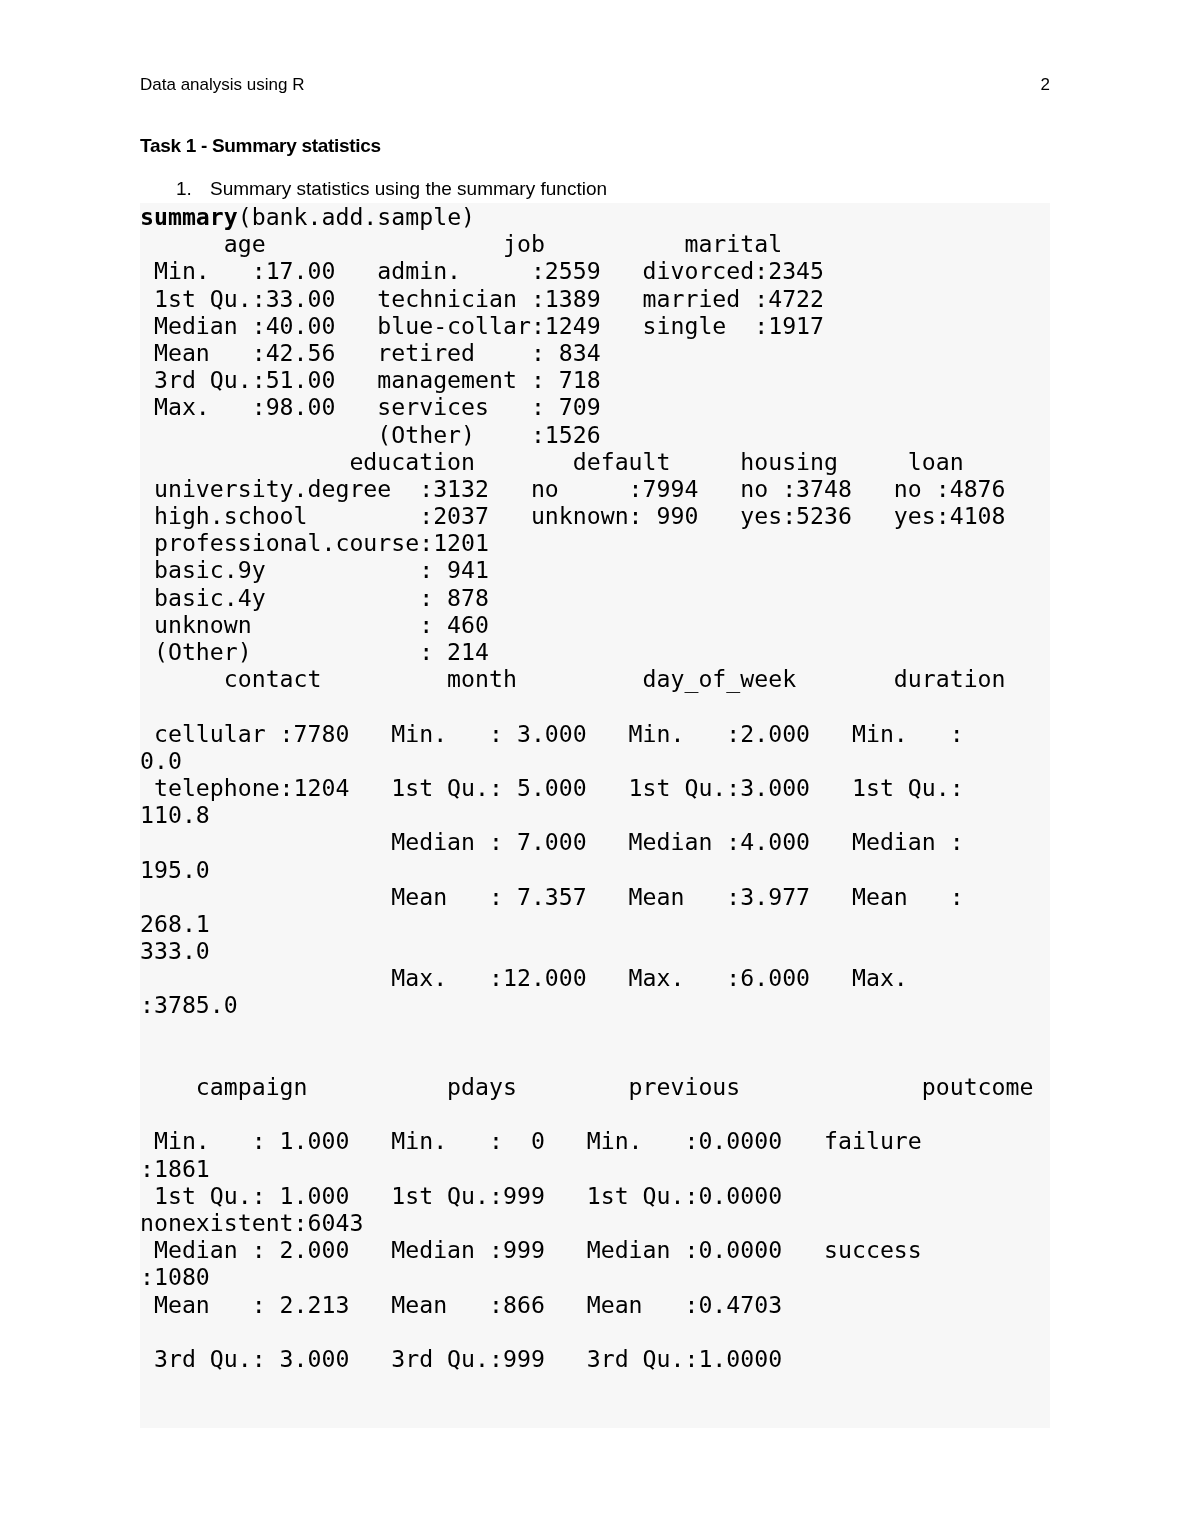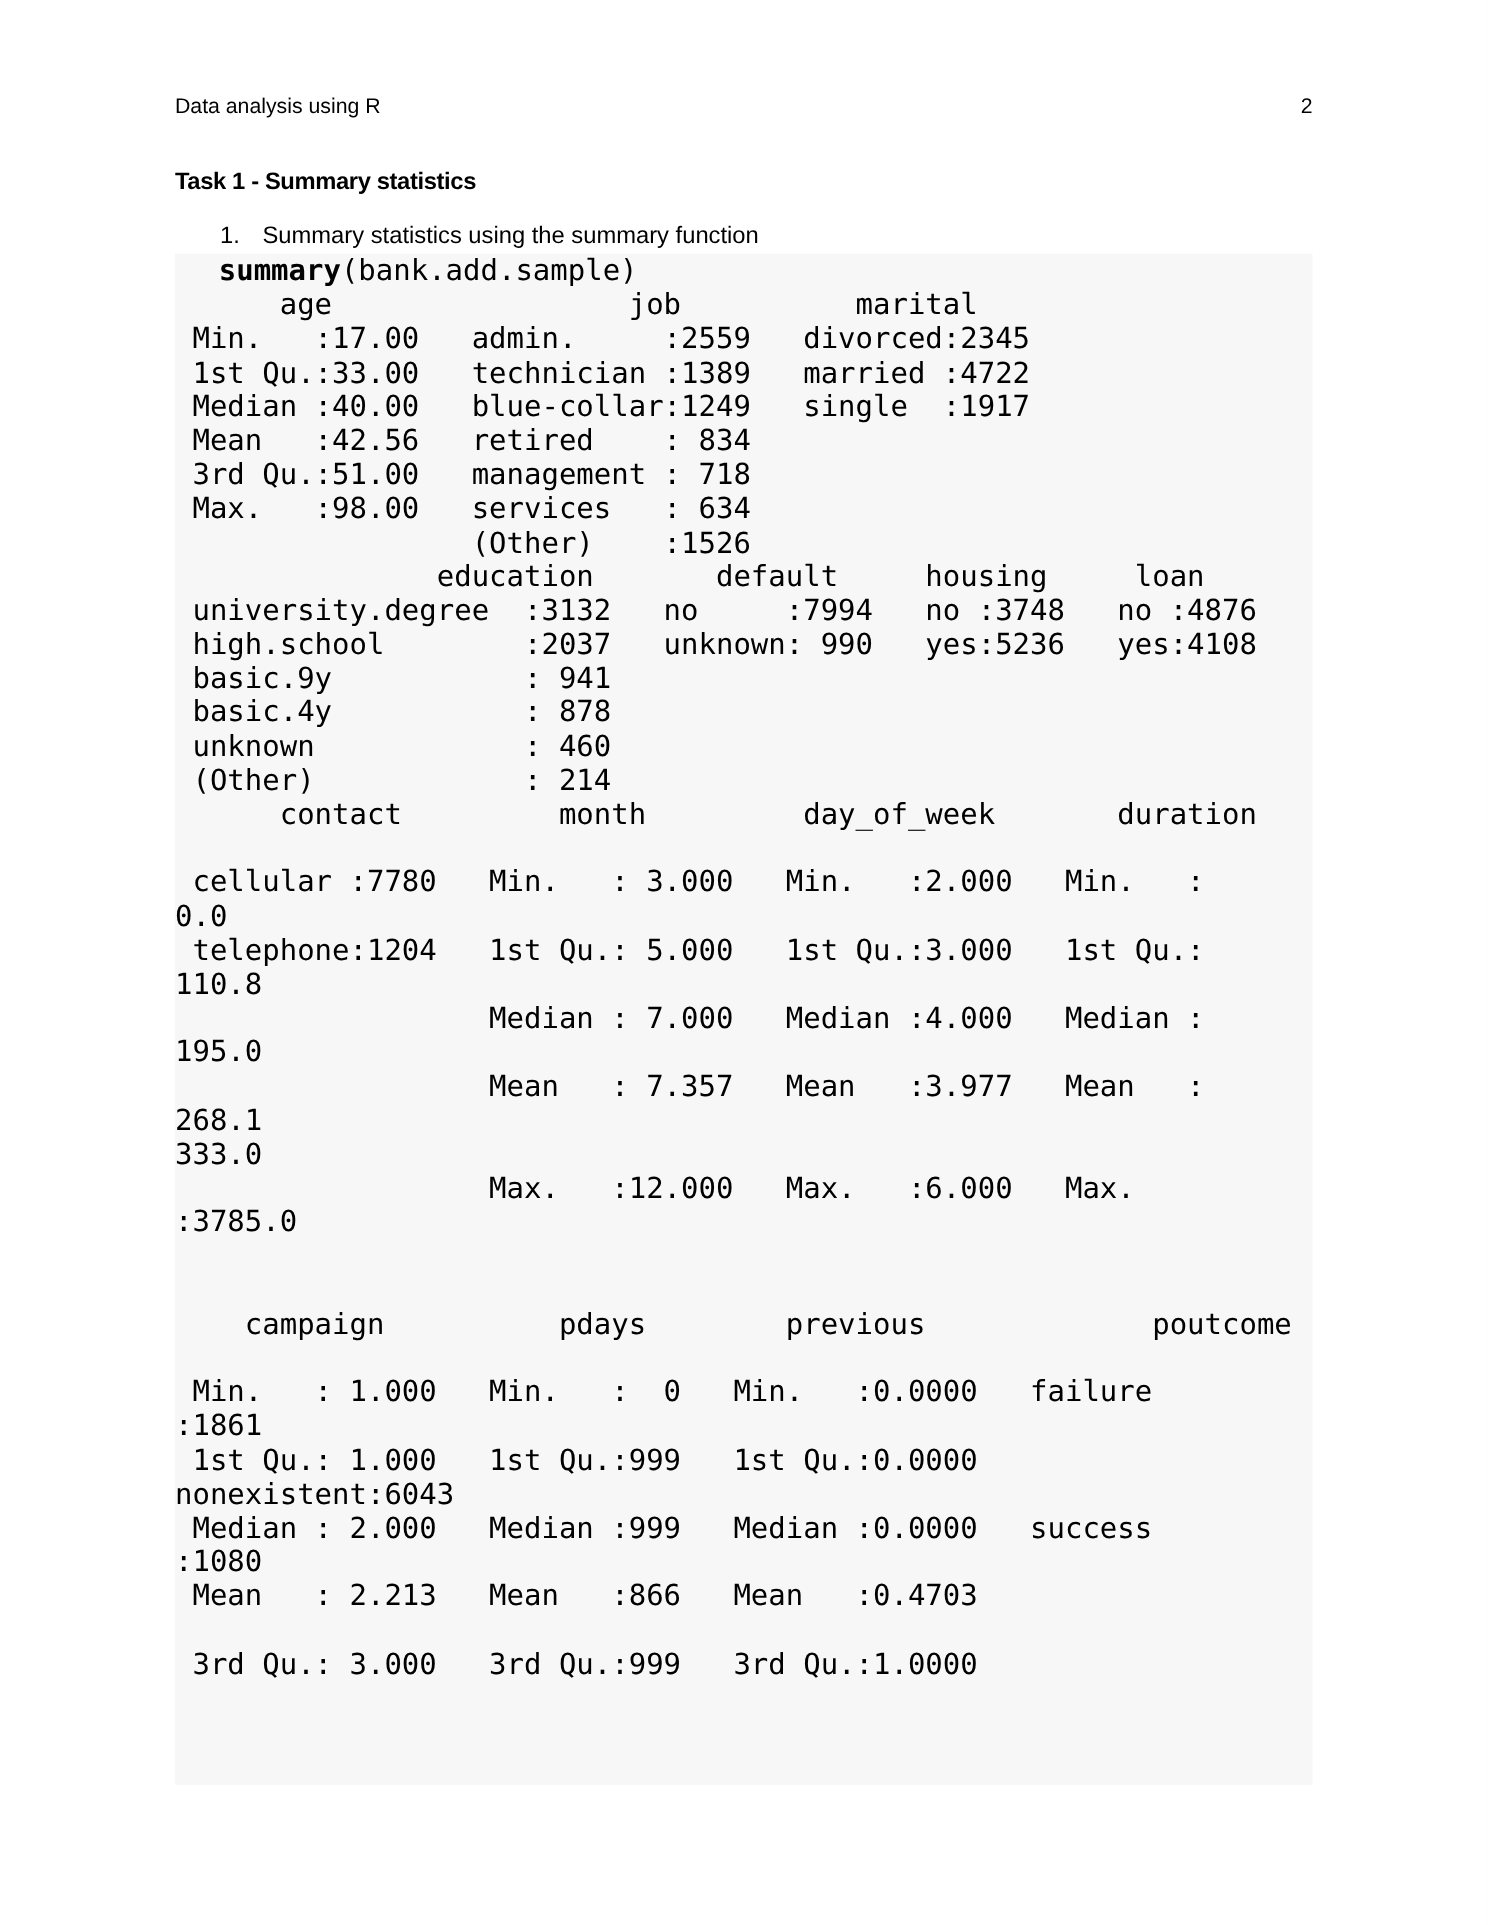--- a/index.html
+++ b/index.html
@@ -67,21 +67,20 @@
     line-height: 27.2px;
     color: #000000;
   }
   .code-line {
     height: 27.2px;
     white-space: pre;
     overflow: visible;
   }
   .code-line .fn {
     font-weight: bold;
-    margin-left: 35px;
   }
 </style>
 </head>
 <body>
 
 <div class="page-header">
   <span class="title">Data analysis using R</span>
   <span class="page-num">2</span>
 </div>
 
@@ -93,25 +92,26 @@
 
 <div class="code-block">
   <div class="code-line"><span class="fn">summary</span><span>(bank.add.sample)</span></div>
   <div id="output-lines">
       <div class="code-line">      age                 job          marital</div>
       <div class="code-line"> Min.   :17.00   admin.     :2559   divorced:2345</div>
       <div class="code-line"> 1st Qu.:33.00   technician :1389   married :4722</div>
       <div class="code-line"> Median :40.00   blue-collar:1249   single  :1917</div>
       <div class="code-line"> Mean   :42.56   retired    : 834   </div>
       <div class="code-line"> 3rd Qu.:51.00   management : 718   </div>
-      <div class="code-line"> Max.   :98.00   services   : 634   </div>
+      <div class="code-line"> Max.   :98.00   services   : 709   </div>
       <div class="code-line">                 (Other)    :1526   </div>
       <div class="code-line">               education       default     housing     loan</div>
       <div class="code-line"> university.degree  :3132   no     :7994   no :3748   no :4876</div>
       <div class="code-line"> high.school        :2037   unknown: 990   yes:5236   yes:4108</div>
+      <div class="code-line"> professional.course:1201   </div>
       <div class="code-line"> basic.9y           : 941   </div>
       <div class="code-line"> basic.4y           : 878   </div>
       <div class="code-line"> unknown            : 460   </div>
       <div class="code-line"> (Other)            : 214   </div>
       <div class="code-line">      contact         month         day_of_week       duration</div>
       <div class="code-line"></div>
       <div class="code-line"> cellular :7780   Min.   : 3.000   Min.   :2.000   Min.   :</div>
       <div class="code-line">0.0</div>
       <div class="code-line"> telephone:1204   1st Qu.: 5.000   1st Qu.:3.000   1st Qu.:</div>
       <div class="code-line">110.8</div>

